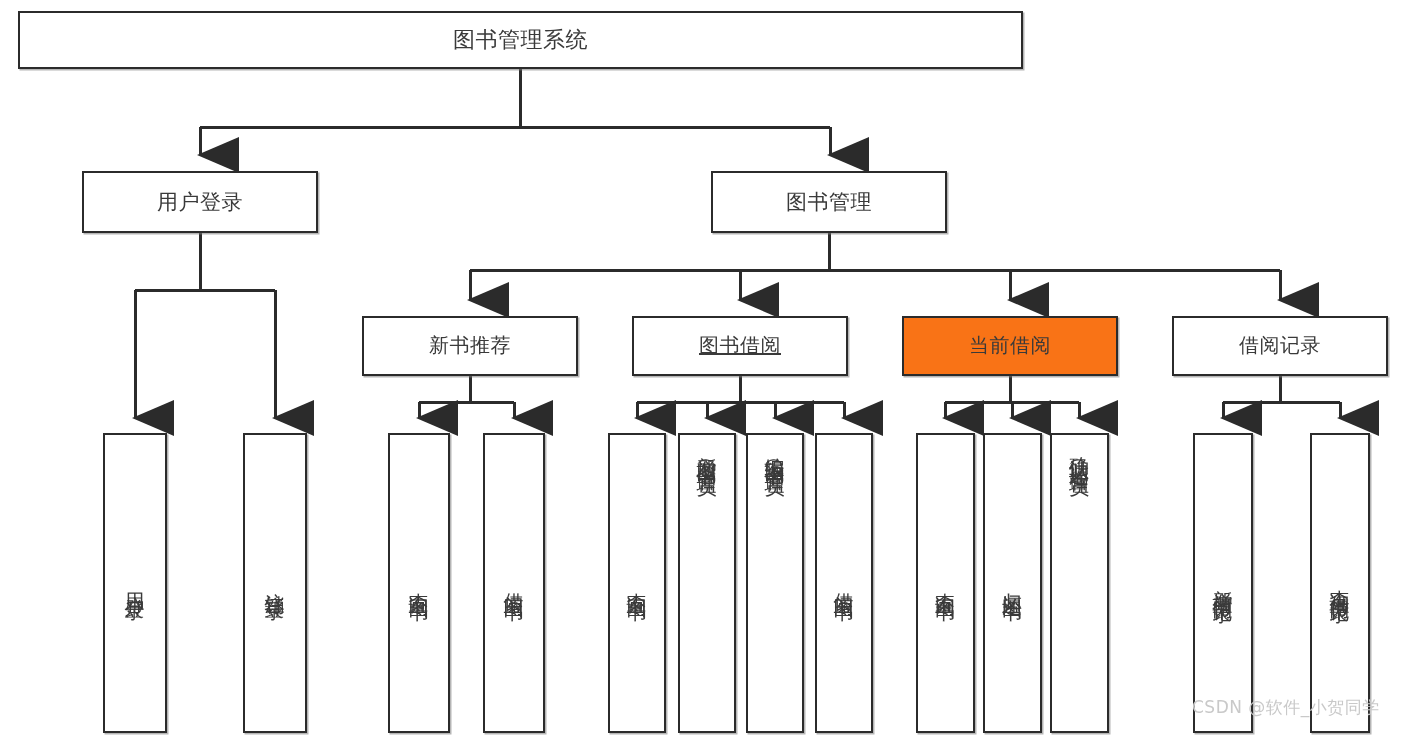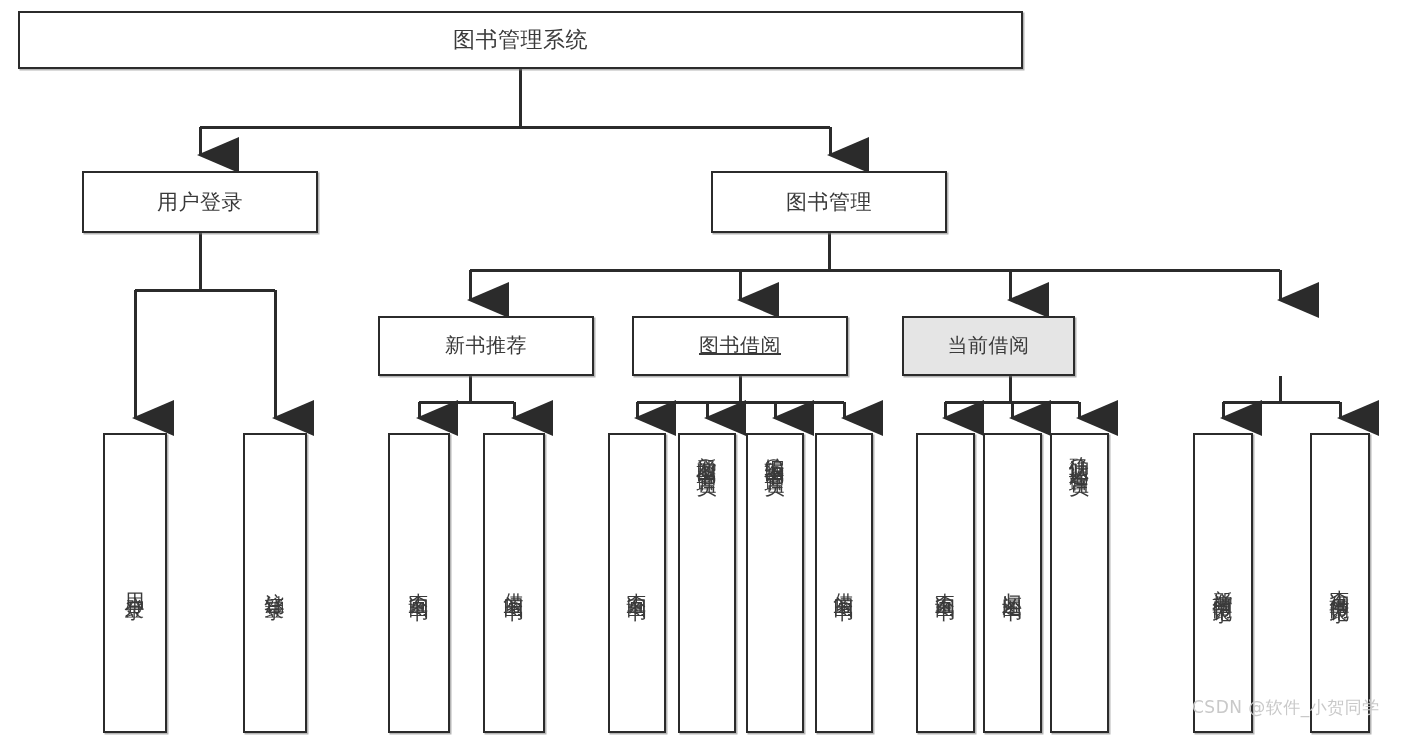--- a/index.html
+++ b/index.html
@@ -132,28 +132,31 @@
     <span class="node-label" style="color: rgb(58, 58, 58);">图书管理系统</span>
   </div>
 
   <div class="node level-1" style="left: 82px; top: 171px; width: 236px; height: 62px; border-color: rgb(43, 43, 43); background: rgb(255, 255, 255);">
     <span class="node-label" style="color: rgb(58, 58, 58);">用户登录</span>
   </div>
   <div class="node level-1" style="left: 711px; top: 171px; width: 236px; height: 62px; border-color: rgb(43, 43, 43); background: rgb(255, 255, 255);">
     <span class="node-label" style="color: rgb(58, 58, 58);">图书管理</span>
   </div>
 
-  <div class="node level-2" style="left: 362px; top: 316px; width: 216px; height: 60px; border-color: rgb(43, 43, 43); background: rgb(255, 255, 255); margin-left: 16px;">
+  <div class="node level-2" style="left: 362px; top: 316px; width: 216px; height: 60px; border-color: rgb(43, 43, 43); background: rgb(255, 255, 255);">
     <span class="node-label" style="color: rgb(58, 58, 58);">新书推荐</span>
   </div>
   <div class="node level-2" style="left: 632px; top: 316px; width: 216px; height: 60px; border-color: rgb(43, 43, 43); background: rgb(255, 255, 255);">
     <span class="node-label" style="color: rgb(58, 58, 58); text-decoration: underline;">图书借阅</span>
   </div>
-  <div class="node level-2" style="left: 902px; top: 316px; width: 173px; height: 60px; border-color: rgb(43, 43, 43); background: #e5e5e5;">
+  <div class="node level-2" style="left: 902px; top: 316px; width: 216px; height: 60px; border-color: rgb(43, 43, 43); background: #f97316;">
     <span class="node-label" style="color: rgb(58, 58, 58);">当前借阅</span>
+  </div>
+  <div class="node level-2" style="left: 1172px; top: 316px; width: 216px; height: 60px; border-color: rgb(43, 43, 43); background: rgb(255, 255, 255);">
+    <span class="node-label" style="color: rgb(58, 58, 58);">借阅记录</span>
   </div>
 
   <div class="node leaf centered" style="left: 103px; top: 433px; width: 64px; height: 300px; border-color: rgb(43, 43, 43); background: rgb(255, 255, 255);">
     <span class="node-label" style="color: rgb(58, 58, 58);">用户登录</span>
   </div>
   <div class="node leaf centered" style="left: 243px; top: 433px; width: 64px; height: 300px; border-color: rgb(43, 43, 43); background: rgb(255, 255, 255);">
     <span class="node-label" style="color: rgb(58, 58, 58);">注销登录</span>
   </div>
   <div class="node leaf centered" style="left: 388px; top: 433px; width: 62px; height: 300px; border-color: rgb(43, 43, 43); background: rgb(255, 255, 255);">
     <span class="node-label" style="color: rgb(58, 58, 58);">查询图书</span>

